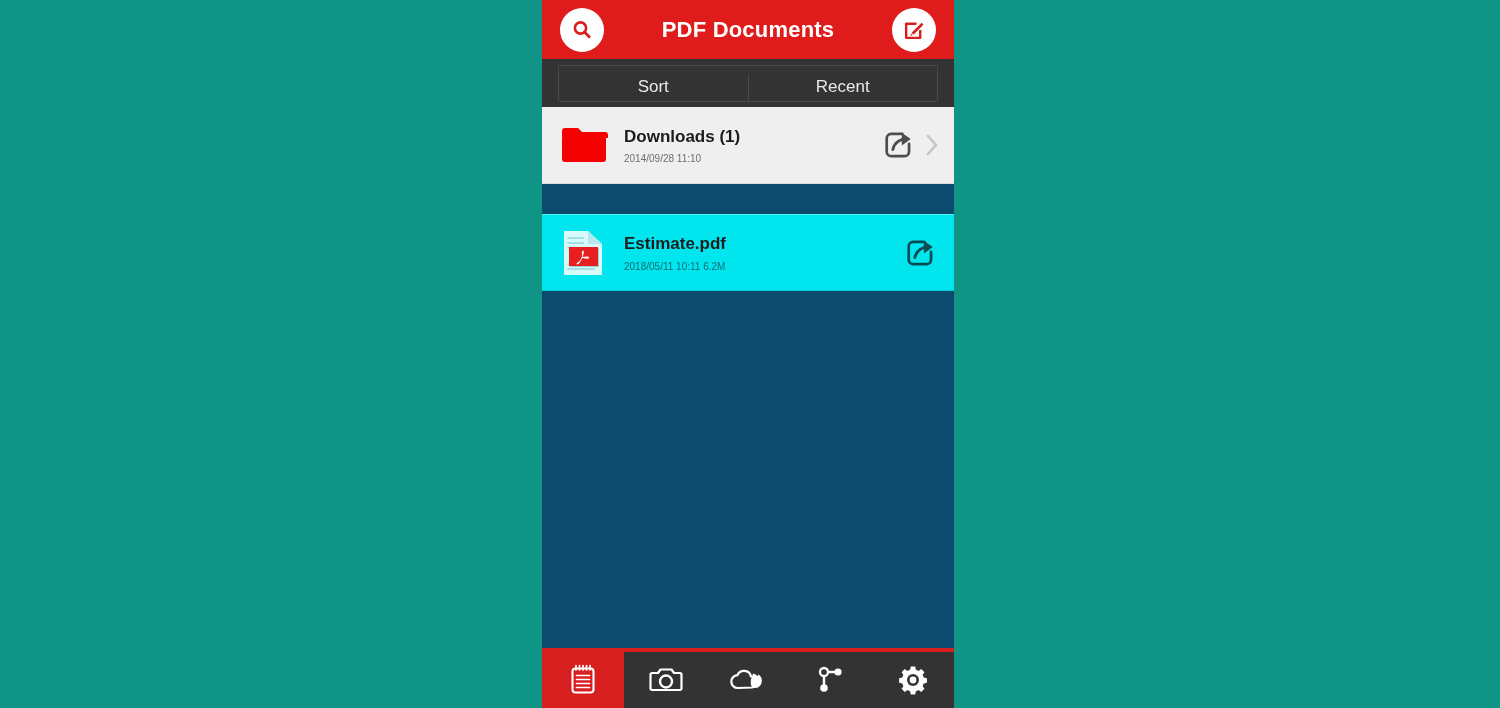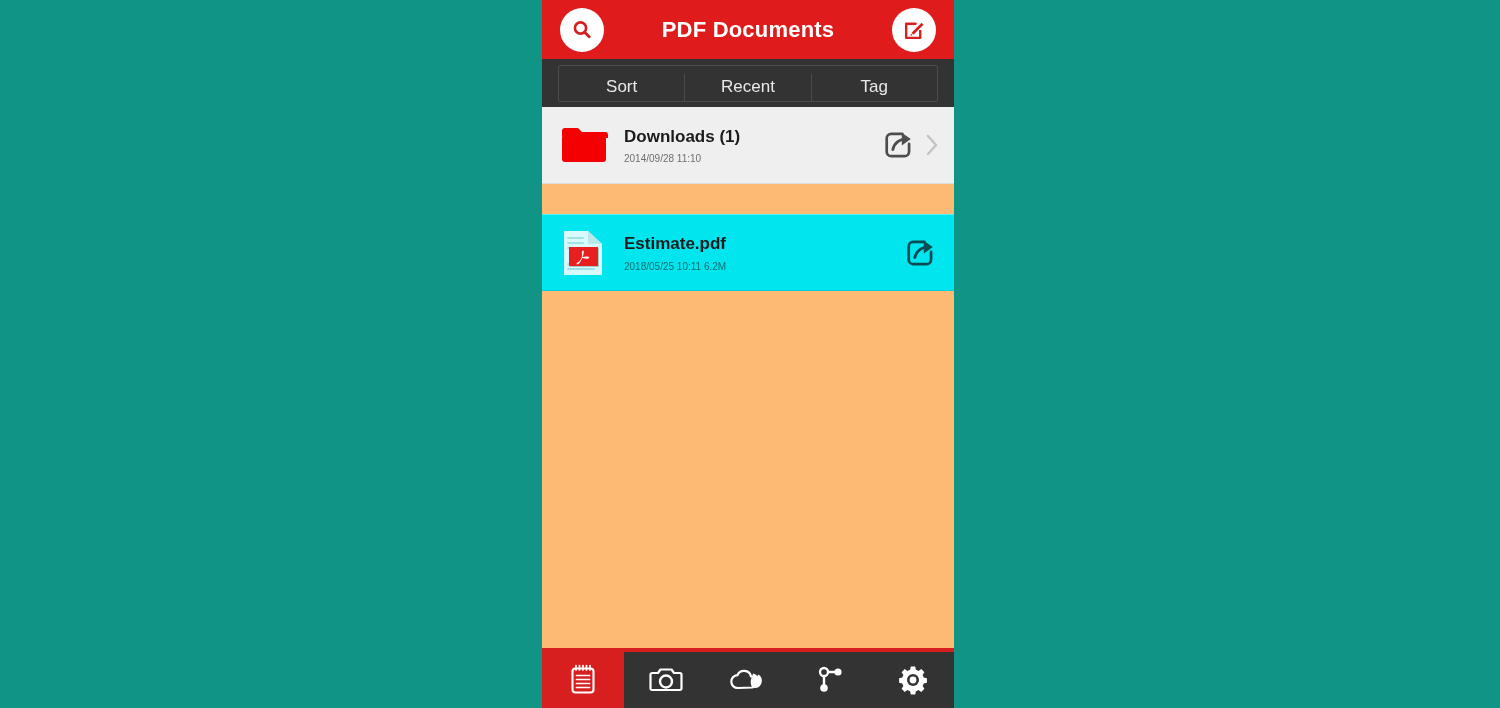--- a/index.html
+++ b/index.html
@@ -90,21 +90,21 @@
     cursor: pointer;
     border-right: 1px solid #4b4b4b;
     box-sizing: border-box;
     margin-top: 8px;
   }
   #segbar .seg:last-child { border-right: none; }
 
   
   #list {
     flex: 1 1 auto;
-    background: #fdba74;
+    background: #0c4a6e;
     overflow: hidden;
   }
   .row {
     position: relative;
     height: 77px;
     display: flex;
     align-items: center;
     padding: 0 14px 0 18px;
     box-sizing: border-box;
     background: #efefef;
@@ -201,23 +201,20 @@
     </div>
   </div>
 
   <div id="segbar">
     <div class="segwrap">
       <div class="seg">
         <span>Sort</span>
       </div>
       <div class="seg">
         <span>Recent</span>
-      </div>
-      <div class="seg">
-        <span>Tag</span>
       </div>
     </div>
   </div>
 
   <div id="list">
 
     <div class="row">
       <div class="thumb">
         <svg width="48" height="40" viewBox="0 0 48 40">
           <path d="M2 6 a3 3 0 0 1 3-3 h13 l4 4 h23 a3 3 0 0 1 3 3 v3 H2 Z" fill="#f50000"></path>
@@ -257,21 +254,21 @@
             <line x1="8" y1="36" x2="23" y2="36"></line>
             <line x1="8" y1="41" x2="34" y2="41"></line>
           </g>
           <rect x="10" y="20" width="29" height="19" fill="#0f3b3d" opacity="0.25"></rect>
           <rect x="9" y="19" width="29" height="19" fill="#e81f1f"></rect>
           <path d="M23.5 22.5 c-1.5 0 -2 1.4 -1.5 3.4 c.6 2.4 -.8 5.4 -2.4 7 c-1.4 1.4 -3.1 2 -3.1 2.8 c0 .6 .7 .9 1.4 .6 c1.8 -.8 3.1 -3.9 4.4 -6.4 c1.6 .5 3.4 .8 5 .8 c1.3 0 2 -.4 2 -1.1 c0 -.8 -1.2 -1.2 -3 -1.2 c-1.2 0 -2.6 .2 -3.8 .5 c.7 -1.7 1.3 -3.6 1.3 -5 c0 -1 -.3 -1.4 -.3 -1.4 z" fill="#ffffff"></path>
         </svg>
       </div>
       <div class="texts">
         <div class="name">Estimate.pdf</div>
-        <div class="meta">2018/05/25 10:11   6.2M</div>
+        <div class="meta">2018/05/11 10:11   6.2M</div>
       </div>
       <div class="actions">
         <span class="share-hit">
           <svg width="38" height="38" viewBox="0 0 34 34">
             <path d="M20 7 H10 a4 4 0 0 0 -4 4 v12 a4 4 0 0 0 4 4 h12 a4 4 0 0 0 4 -4 v-7" fill="none" stroke="#0b4c52" stroke-width="2.4" stroke-linecap="round"></path>
             <path d="M11.5 21 C13 14.5 18.5 11.5 23.5 11.5" fill="none" stroke="#0b4c52" stroke-width="2.6" stroke-linecap="round"></path>
             <path d="M19.5 6 L27.5 11.6 L19.5 17.4 Z" fill="#0b4c52"></path>
           </svg>
         </span>
       </div>

